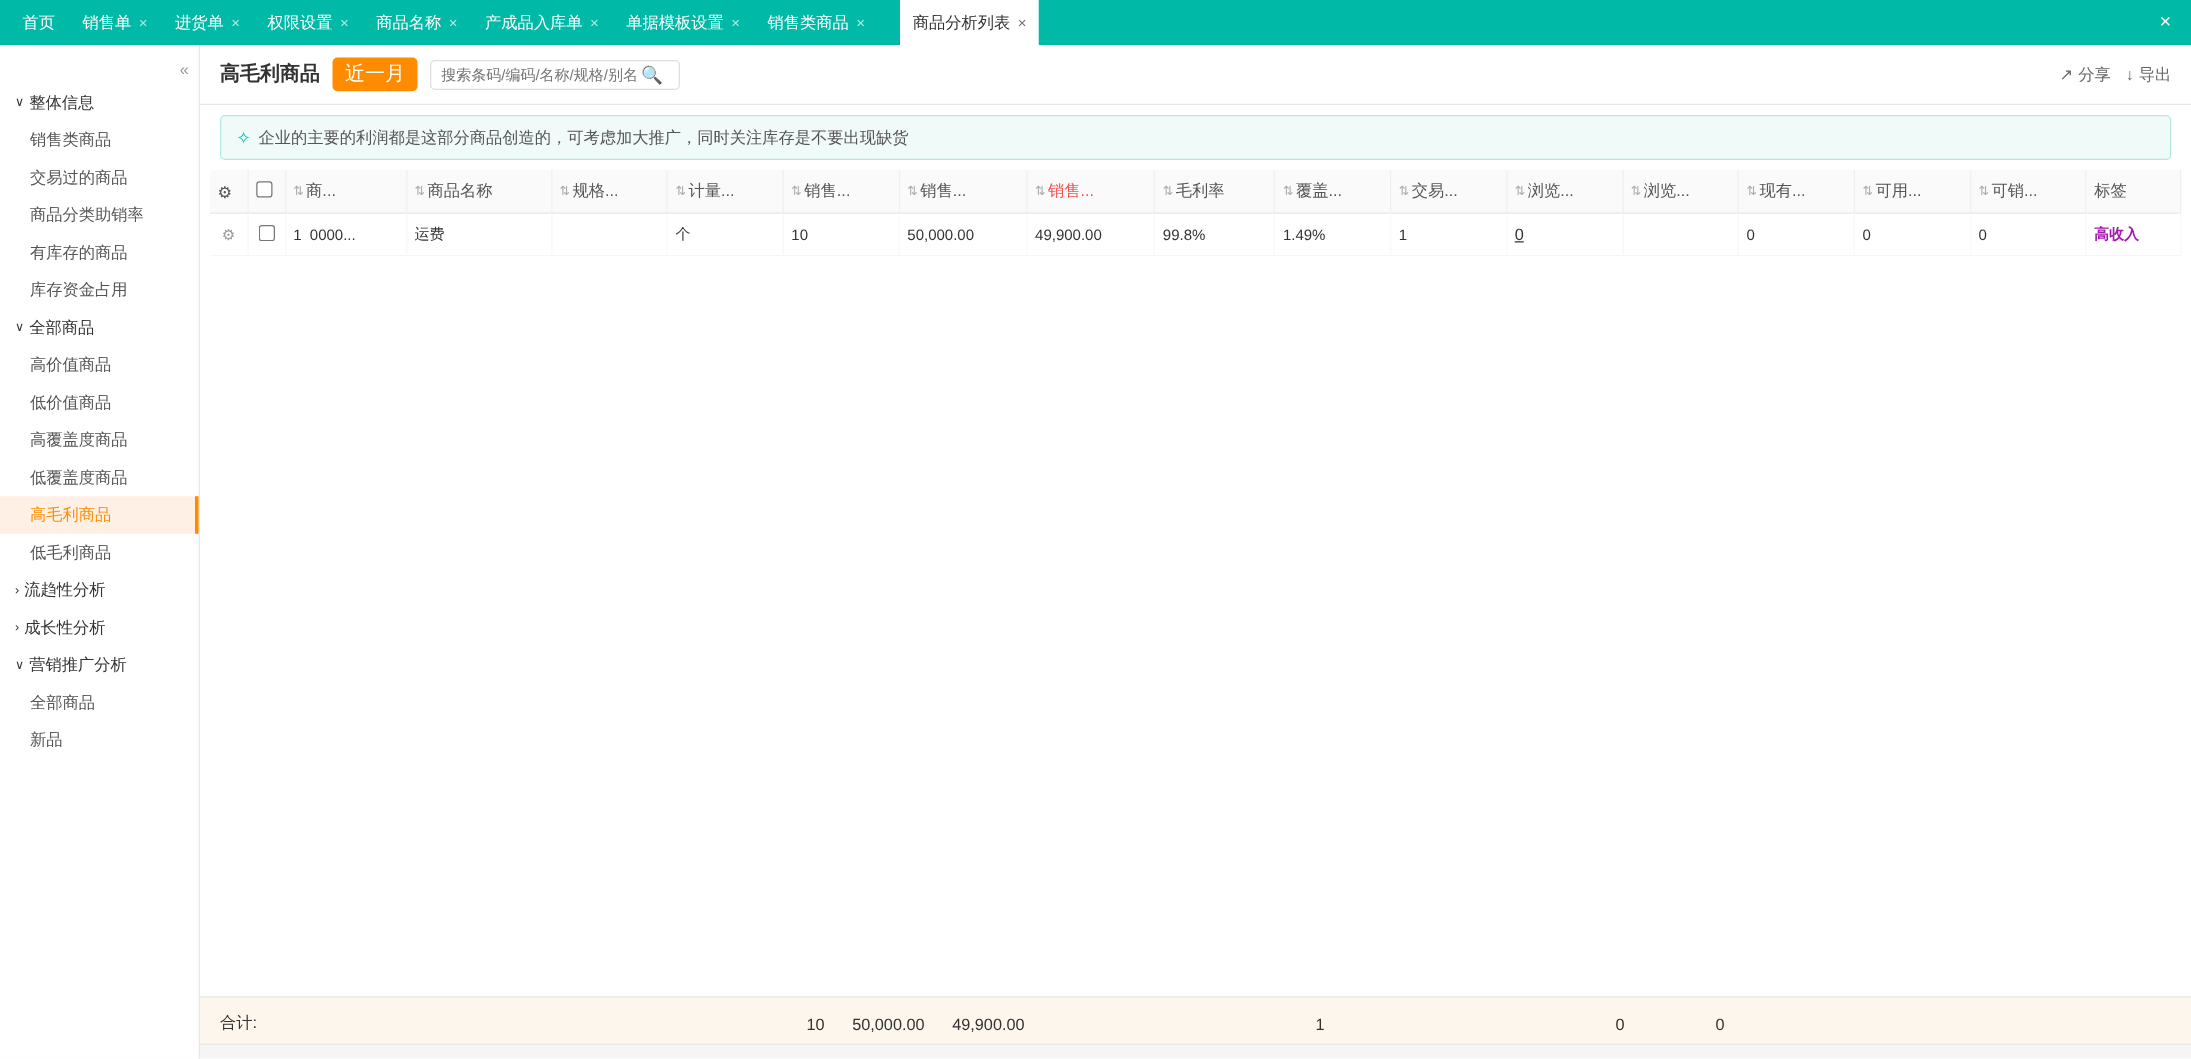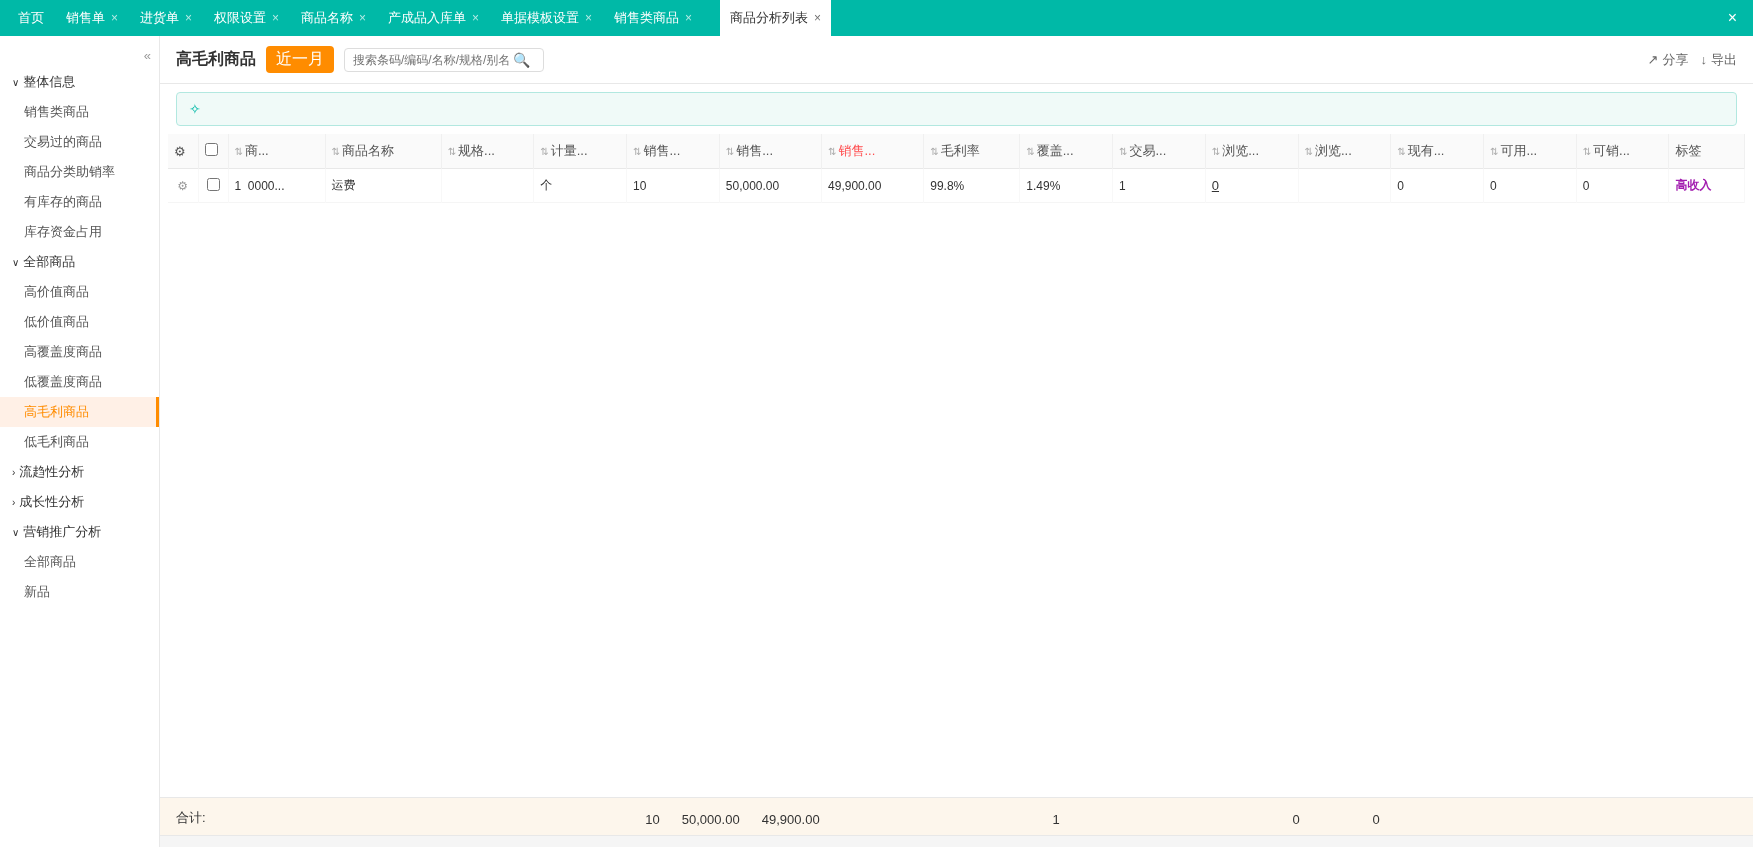--- a/index.html
+++ b/index.html
@@ -345,20 +345,21 @@
         </div>
         <div class="action-btn">
           <span>↓</span>
           <span>导出</span>
         </div>
       </div>
     </div>
 
     <div class="info-banner">
       <span class="info-icon">✧</span>
+      <span>企业的主要的利润都是这部分商品创造的，可考虑加大推广，同时关注库存是不要出现缺货</span>
     </div>
 
     <div class="table-container">
       <table>
         <thead>
           <tr>
             <th style="width:30px;">
               <span>⚙</span>
             </th>
             <th style="width:30px;">

